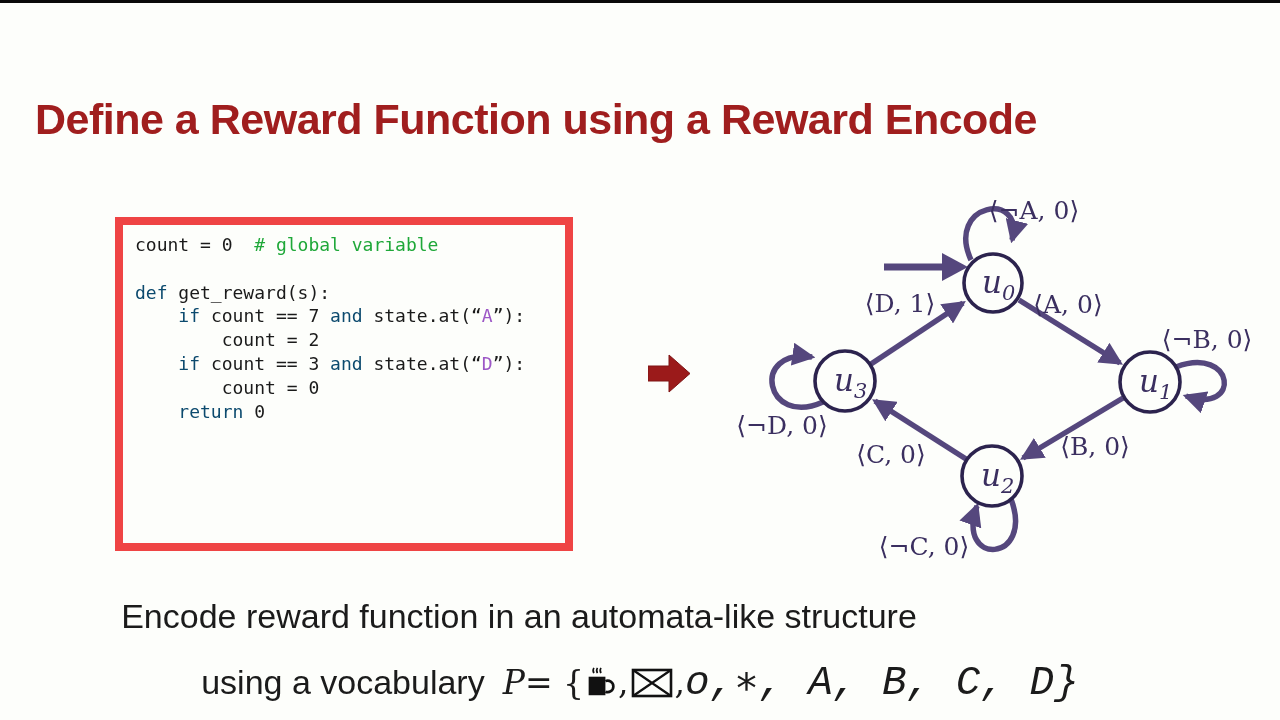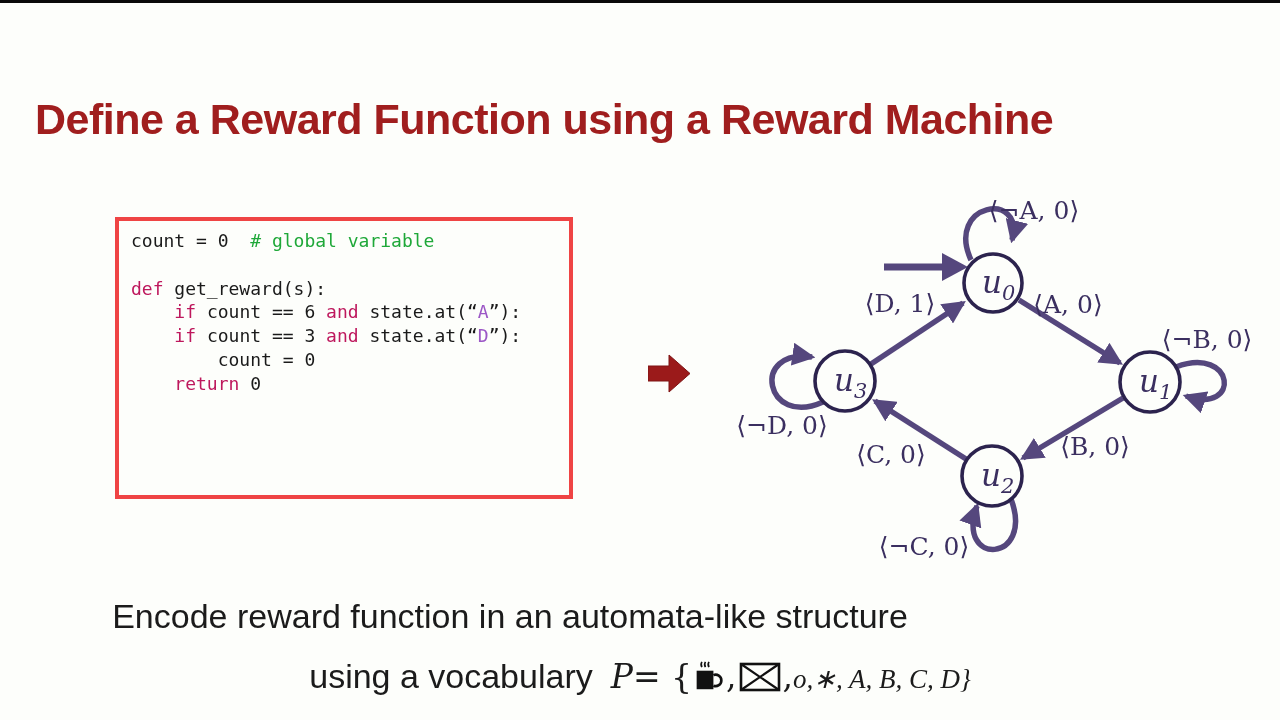--- a/index.html
+++ b/index.html
@@ -8,71 +8,72 @@
     background:#fdfefb;
     font-family:"Liberation Sans", sans-serif;
   }
   .topbar{position:absolute;left:0;top:0;width:1280px;height:3px;background:#0a0a0a;}
   .title{
     position:absolute;left:35px;top:66px;width:1200px;
     font-size:43px;font-weight:bold;letter-spacing:-0.5px;
     color:#a01e1e;
   }
   .code-panel{
-    position:absolute;left:115px;top:217px;width:458px;height:282px;
-    border:4px solid #ef4444;box-sizing:border-box;
+    position:absolute;left:115px;top:217px;width:458px;height:334px;
+    border:8px solid #ef4444;box-sizing:border-box;
     background:#fdfefb;
     padding:8px 8px 0 12px;
   }
   .code-line{
     font-family:"DejaVu Sans Mono", monospace;
     font-size:18px;line-height:23.8px;white-space:pre;
     color:#1a1a1a;
   }
   .tok-p{color:#1a1a1a;}
-  .tok-k{color:#be185d;}
+  .tok-k{color:#0c4a6e;}
   .tok-cm{color:#1fa839;}
   .tok-s{color:#9c57c6;}
   .big-arrow{position:absolute;left:648px;top:354px;}
   .diagram{position:absolute;left:720px;top:185px;}
   .edge-label{
     font-family:"DejaVu Serif", serif;
     font-size:25px;fill:#3b2f60;
   }
   .state-label{
     font-family:"DejaVu Serif", serif;
     font-style:italic;font-size:31px;fill:#3b2f60;
   }
   .caption1{
-    position:absolute;left:0;top:597px;width:1020px;
+    position:absolute;left:9px;top:597px;width:1020px;
     text-align:center;font-size:34px;color:#1b1b1b;
   }
   .caption2{
     position:absolute;left:0;top:656px;width:1280px;
     display:flex;justify-content:center;align-items:baseline;
     font-size:34px;color:#1b1b1b;
   }
   .f-var{font-family:"DejaVu Serif", serif;font-style:italic;font-size:33px;margin-left:18px;}
   .f-plain{font-family:"DejaVu Serif", serif;font-size:33px;}
-  .f-ital{font-family:Liberation Serif, serif;font-style:italic;font-size:27px;}
+  .f-ital{font-family:Liberation Mono, monospace;font-style:italic;font-size:41px;}
   .vocab-icon{position:relative;top:4px;margin:0 2px;}
 </style>
 </head>
 <body>
 
 <div class="topbar"></div>
 
-<h1 class="title">Define a Reward Function using a Reward Machine</h1>
+<h1 class="title">Define a Reward Function using a Reward Encode</h1>
 
 <div class="code-panel">
   <div>
       <div class="code-line"><span class="tok-p">count = 0  </span><span class="tok-cm"># global variable</span></div>
       <div class="code-line">&nbsp;</div>
       <div class="code-line"><span class="tok-k">def</span><span class="tok-p"> get_reward(s):</span></div>
-      <div class="code-line"><span class="tok-p">    </span><span class="tok-k">if</span><span class="tok-p"> count == 6 </span><span class="tok-k">and</span><span class="tok-p"> state.at(“</span><span class="tok-s">A</span><span class="tok-p">”):</span></div>
+      <div class="code-line"><span class="tok-p">    </span><span class="tok-k">if</span><span class="tok-p"> count == 7 </span><span class="tok-k">and</span><span class="tok-p"> state.at(“</span><span class="tok-s">A</span><span class="tok-p">”):</span></div>
+      <div class="code-line"><span class="tok-p">        count = 2</span></div>
       <div class="code-line"><span class="tok-p">    </span><span class="tok-k">if</span><span class="tok-p"> count == 3 </span><span class="tok-k">and</span><span class="tok-p"> state.at(“</span><span class="tok-s">D</span><span class="tok-p">”):</span></div>
       <div class="code-line"><span class="tok-p">        count = 0</span></div>
       <div class="code-line"><span class="tok-p">    </span><span class="tok-k">return</span><span class="tok-p"> 0</span></div>
     </div>
 </div>
 
 <svg class="big-arrow" width="44" height="42" viewBox="0 0 44 42">
   <polygon points="0,12 21,12 21,1 42,19.5 21,38 21,27 0,27" fill="#9b1a1a" stroke="#7e1414" stroke-width="1"></polygon>
 </svg>
 

